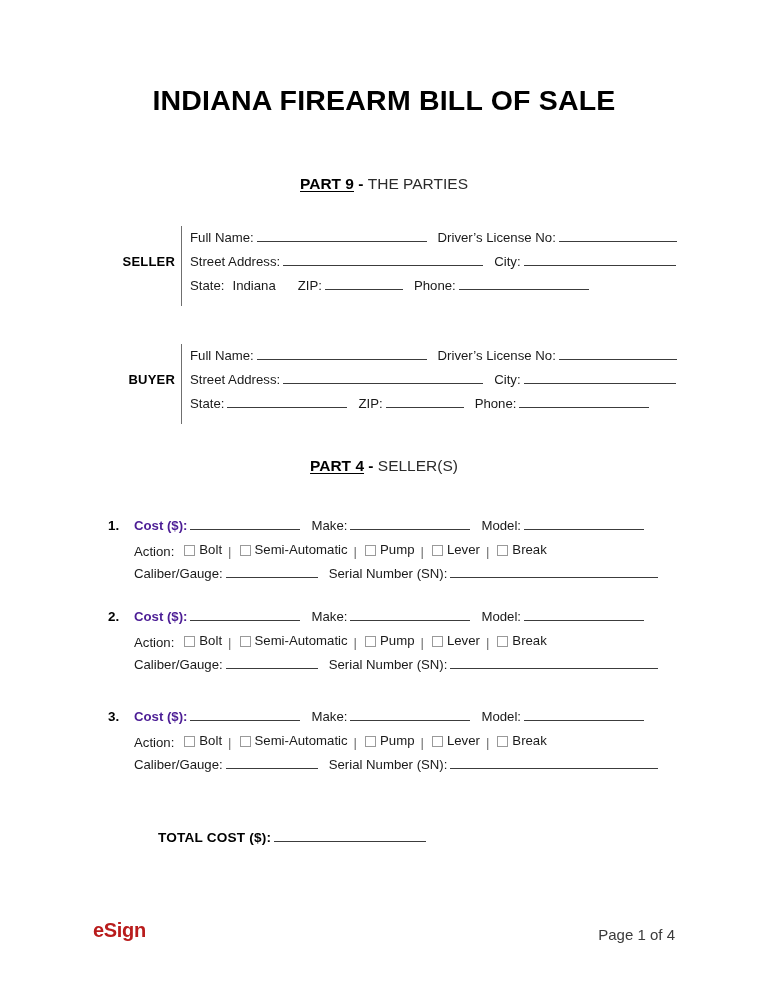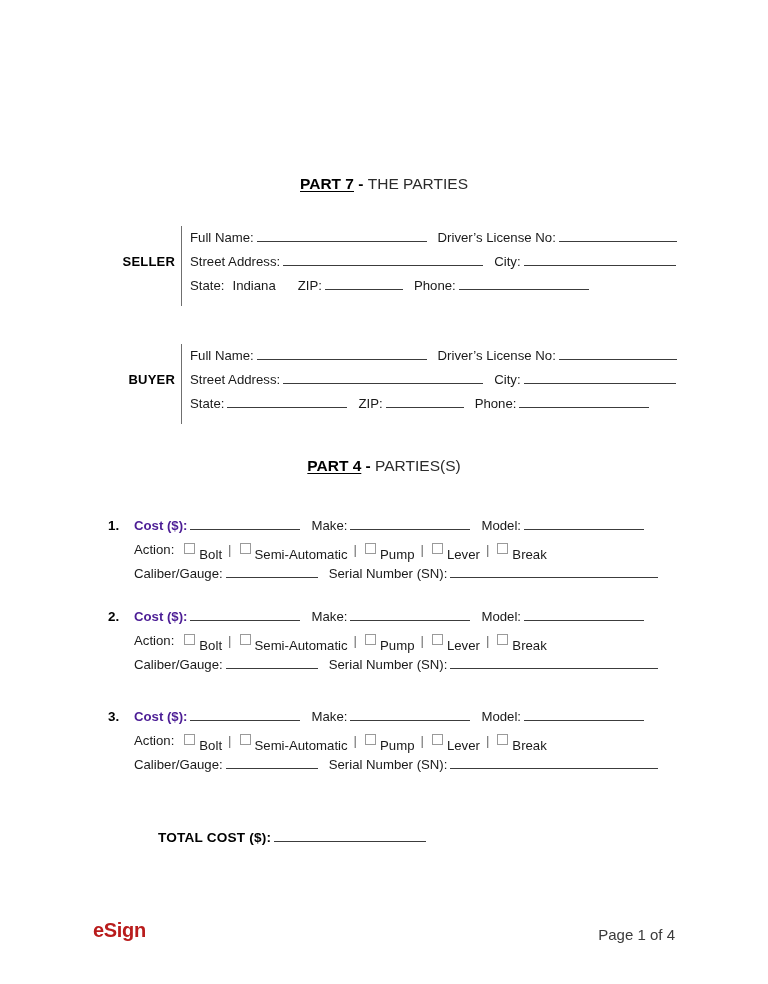--- a/index.html
+++ b/index.html
@@ -173,21 +173,21 @@
     height: 9px;
     border: 1.2px solid #9a9a9a;
     background: #ffffff;
     margin: 0 4px 0 2px;
     vertical-align: -1px;
     flex: 0 0 auto;
   }
   .cb-option {
     white-space: nowrap;
     display: inline-flex;
-    align-items: flex-start;
+    align-items: center;
     font-size: 13.2px;
     color: #1a1a1a;
   }
   .cb-sep {
     color: #6d6d6d;
     padding: 0 6px;
     font-size: 13.2px;
   }
 
   
@@ -223,23 +223,24 @@
     top: 926px;
     font-size: 15px;
     color: #3a3a3a;
   }
 </style>
 </head>
 <body>
 
 <div class="page">
 
+  <div class="doc-title">INDIANA FIREARM BILL OF SALE</div>
 
   <div class="part-heading" id="part1-heading">
-    <span class="part-label">PART 7</span><span class="part-dash"> - </span><span class="part-rest">THE PARTIES</span>
+    <span class="part-label">PART 9</span><span class="part-dash"> - </span><span class="part-rest">THE PARTIES</span>
   </div>
 
   <div class="party-block" id="seller-block">
     <div class="party-label">SELLER</div>
     <div class="party-divider"></div>
     <div class="party-rows">
 
       <div class="field-row">
         <span class="field-label">Full Name:</span>
         <span class="blank" style="width:180px"></span>
@@ -300,21 +301,21 @@
         <span class="blank" style="width:78px"></span>
         <span class="gap-sm"></span>
         <span class="field-label">Phone:</span>
         <span class="blank" style="width:130px"></span>
       </div>
 
     </div>
   </div>
 
   <div class="part-heading" id="part2-heading">
-    <span class="part-label">PART 4</span><span class="part-dash"> - </span><span class="part-rest">PARTIES(S)</span>
+    <span class="part-label">PART 4</span><span class="part-dash"> - </span><span class="part-rest">SELLER(S)</span>
   </div>
 
   <div class="firearm-item" id="firearm-1">
     <div class="item-number">1.</div>
     <div class="item-lines">
       <div class="item-line">
         <span class="bold-label">Cost ($):</span>
         <span class="blank" style="width:110px"></span>
         <span class="gap-sm"></span>
         <span class="field-label">Make:</span>

